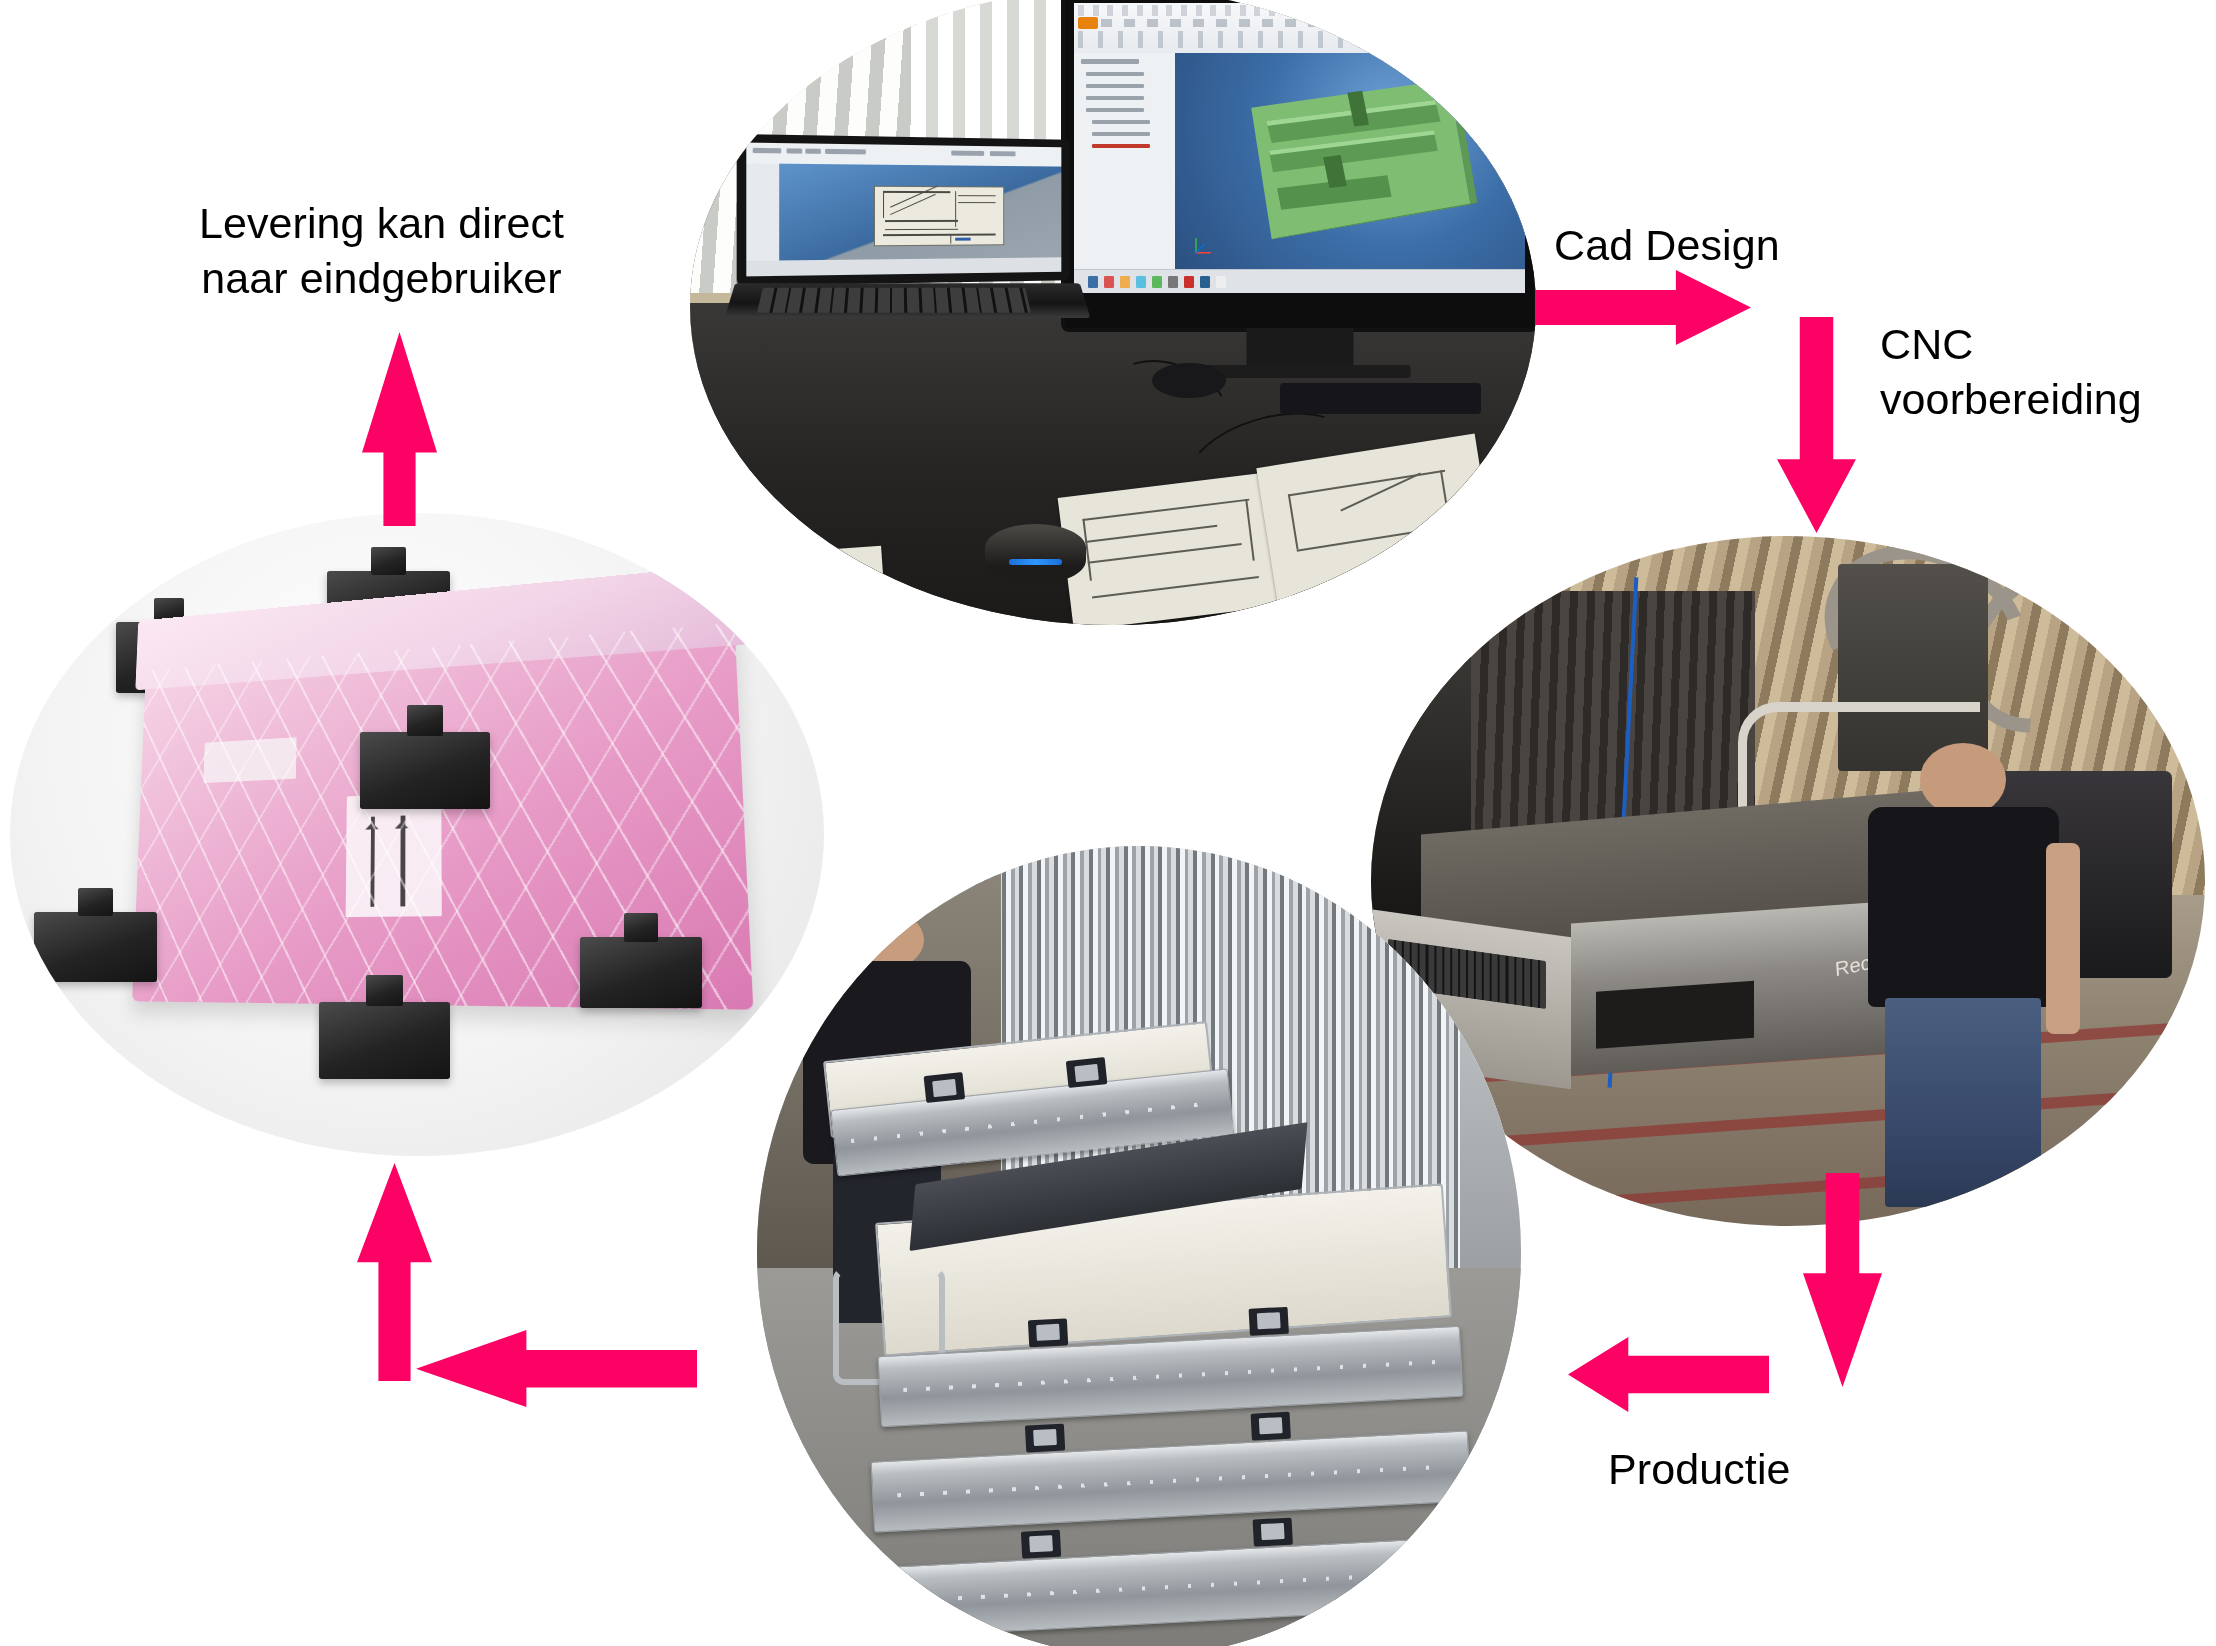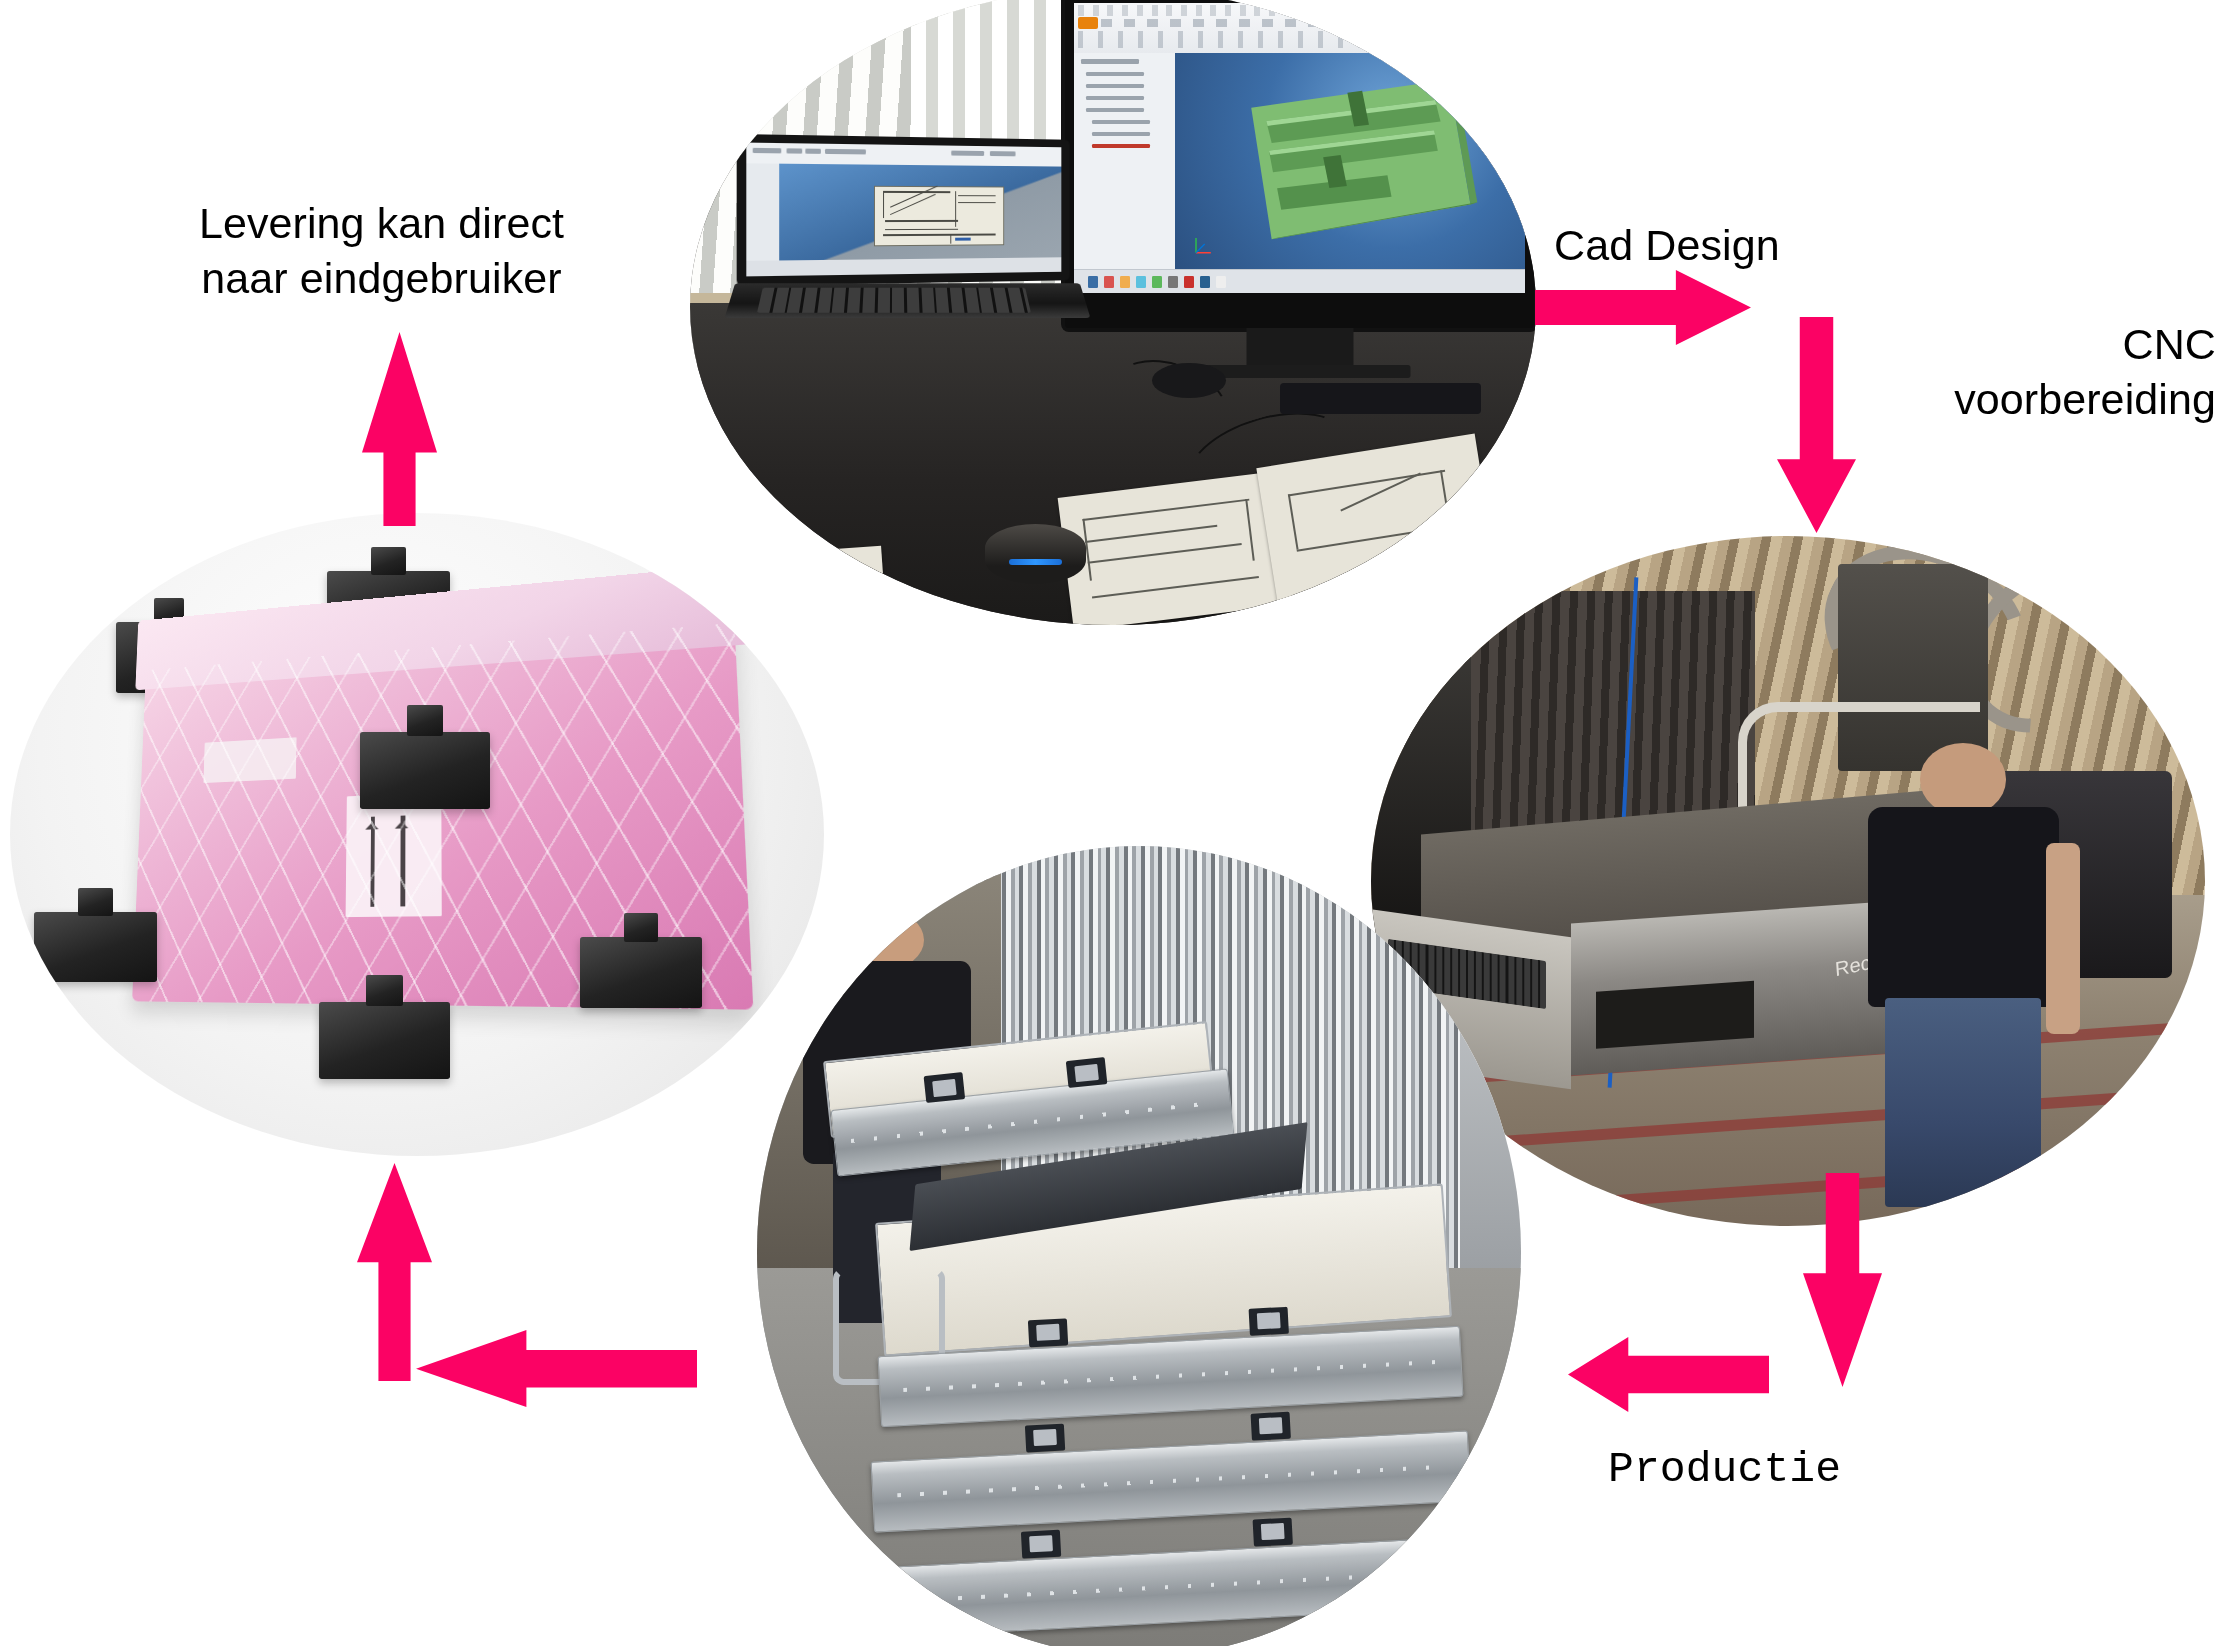--- a/index.html
+++ b/index.html
@@ -448,19 +448,19 @@
     <svg viewBox="0 0 112 290" preserveAspectRatio="none">
       <polygon points="56,0 112,180 80,180 80,290 32,290 32,180 0,180" fill="#FB0264"></polygon>
     </svg>
   </div>
 
   <div class="label" style="left:194px;top:196px;width:375px;text-align:center;">Levering kan direct
 naar eindgebruiker</div>
 
   <div class="label" style="left:1554px;top:218px;">Cad Design</div>
 
-  <div class="label" style="left:1880px;top:317px;text-align:right;">CNC voorbereiding</div>
-
-  <div class="label" style="left:1608px;top:1442px;font-family:Liberation Mono, monospace;">Productie</div>
+  <div class="label" style="left:1880px;top:317px;">CNC voorbereiding</div>
+
+  <div class="label" style="left:1608px;top:1442px;">Productie</div>
 
 
 </div>
 
 
 </body></html>

